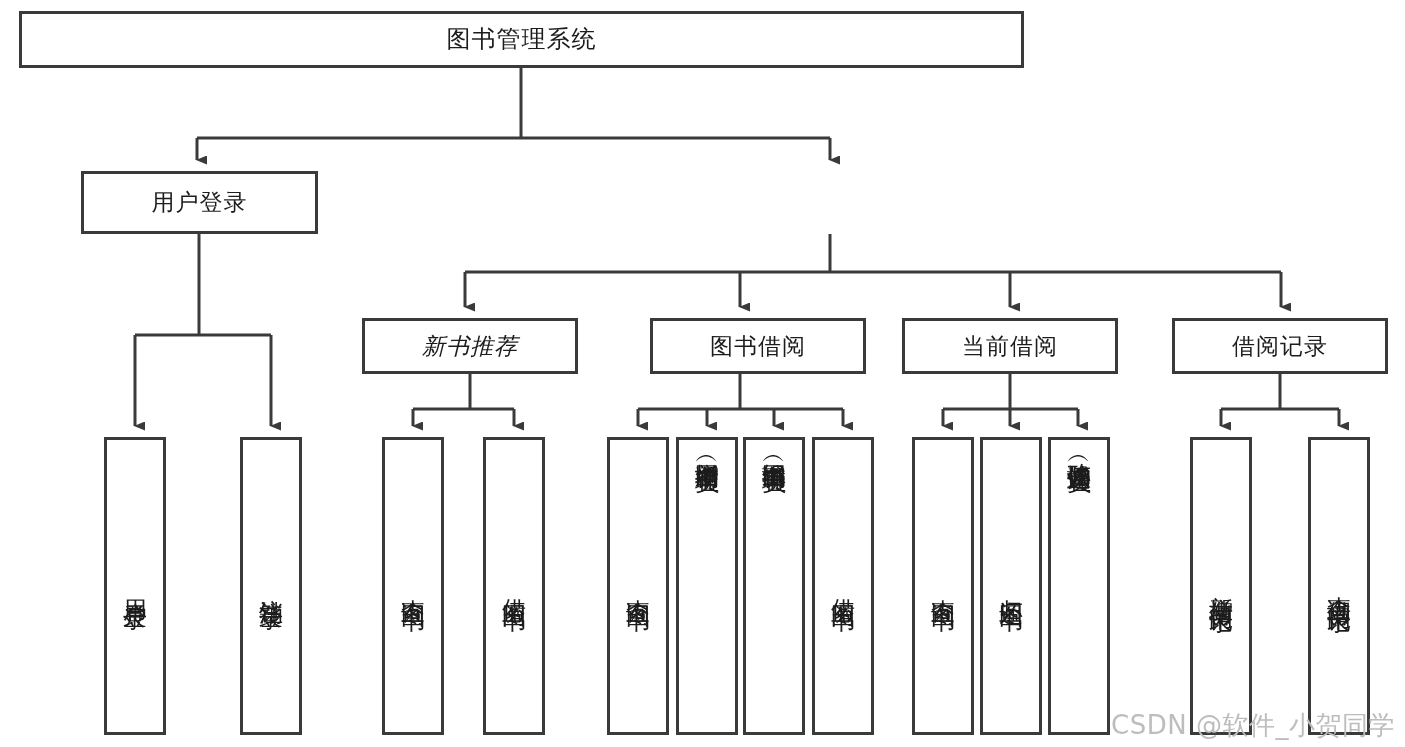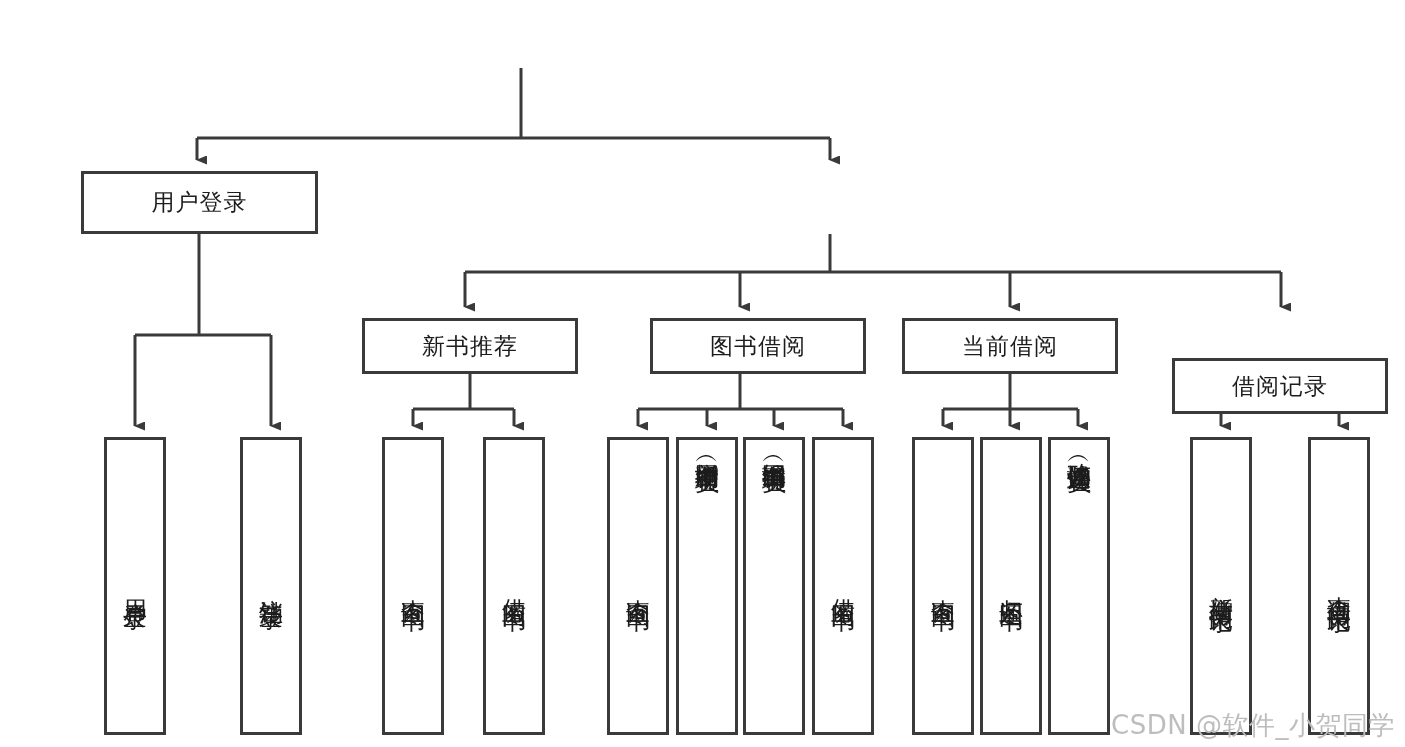--- a/index.html
+++ b/index.html
@@ -123,35 +123,38 @@
       <path d="M1010,409 L1010,426" marker-end="url(#arw)"></path>
       <path d="M1078,409 L1078,426" marker-end="url(#arw)"></path>
 
       <path d="M1280,374 L1280,409"></path>
       <path d="M1221,409 L1339,409"></path>
       <path d="M1221,409 L1221,426" marker-end="url(#arw)"></path>
       <path d="M1339,409 L1339,426" marker-end="url(#arw)"></path>
     </g>
   </svg>
 
+  <div class="node root" style="left:19px; top:11px; width:1005px; height:57px;">
+    <span class="label">图书管理系统</span>
+  </div>
 
   <div class="node" style="left:81px; top:171px; width:237px; height:63px;">
     <span class="label">用户登录</span>
   </div>
 
-  <div class="node" style="left:362px; top:318px; width:216px; height:56px;">
+  <div class="node" style="left:362px; top:318px; width:216px; height:56px;font-style:italic;">
     <span class="label">新书推荐</span>
   </div>
   <div class="node" style="left:650px; top:318px; width:216px; height:56px;">
     <span class="label">图书借阅</span>
   </div>
   <div class="node" style="left:902px; top:318px; width:216px; height:56px;">
     <span class="label">当前借阅</span>
   </div>
-  <div class="node" style="left:1172px; top:318px; width:216px; height:56px;margin-top:40px;">
+  <div class="node" style="left:1172px; top:318px; width:216px; height:56px;">
     <span class="label">借阅记录</span>
   </div>
 
   <div class="node leaf centered" style="left:104px; top:437px; width:62px; height:298px;">
     <span class="label">用户登录</span>
   </div>
   <div class="node leaf centered" style="left:240px; top:437px; width:62px; height:298px;">
     <span class="label">注销登录</span>
   </div>
 

